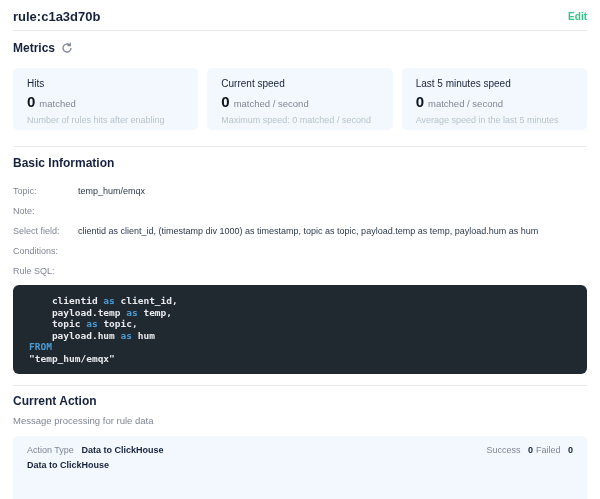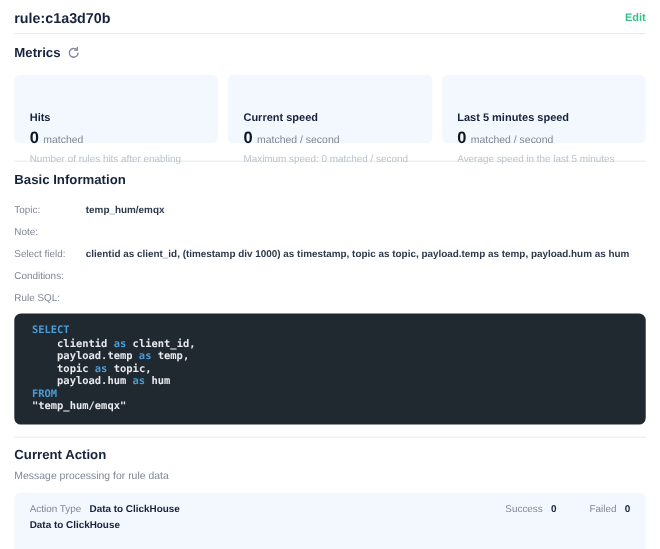--- a/index.html
+++ b/index.html
@@ -12,34 +12,34 @@
     padding:9px 0 6px 0; border-bottom:1px solid #e8eaec;gap:28px; }
   .hdr-title { font-size:13px; font-weight:bold; color:#17233d; }
   .edit-link { font-size:10px; font-weight:bold; color:#34c388; cursor:pointer;padding-left:17px; }
 
   
   .sec-head { display:flex; align-items:center; gap:6px; margin-top:10px; }
   .sec-title { font-size:12px; font-weight:bold; color:#17233d; }
   .refresh { width:12px; height:12px; cursor:pointer; display:inline-flex; }
   .cards { display:flex; gap:9px; margin-top:13px; }
   .card { flex:1; background:#f2f8fd; border-radius:5px; padding:10px 14px; height:62px; }
-  .card-title { font-size:10px; font-weight:bold; color:#17233d;margin-top:24px; }
+  .card-title { font-size:10px; font-weight:normal; color:#17233d; }
   .card-val-row { margin-top:4px; }
   .card-val { font-size:15px; font-weight:bold; color:#0c1420; }
   .card-unit { font-size:9.5px; color:#808695; margin-left:4px; }
   .card-sub { font-size:9px; color:#b9c3cd; margin-top:4px; white-space:nowrap; overflow:hidden; }
 
   .divider { border-bottom:1px solid #e8eaec; margin-top:16px; }
 
   
   .bi-head { font-size:12px; font-weight:bold; margin-top:9px; }
   .bi-rows { margin-top:13px; }
   .bi-row { display:flex; height:20px; line-height:16px; }
   .bi-label { flex:0 0 65px; font-size:9px; color:#808695; }
-  .bi-value { font-size:9px; color:#2d3a4b; white-space:nowrap;font-weight:bold; }
+  .bi-value { font-size:9px; color:#2d3a4b; white-space:nowrap; }
 
   
   .code { background:#202830; border-radius:6px; margin-top:2px;
     padding:10px 16px; font-family:"DejaVu Sans Mono", monospace;
     font-size:9.5px; line-height:11.5px; font-weight:bold; }
   .code-line { white-space:pre; }
   .tok-plain { color:#e8eaed; }
   .tok-kw { color:#4a9cd6; }
   .tok-fn { color:#3aa99c; }
   .tok-num { color:#83b65c; }
@@ -48,21 +48,21 @@
 
   
   .ra-head { font-size:12px; font-weight:bold; margin-top:8px; }
   .ra-sub { font-size:9.5px; color:#808695; margin-top:7px; }
   .ra-card { background:#f2f8fd; border-radius:5px; margin-top:10px;
     padding:9px 14px; height:80px; }
   .ra-row1 { display:flex; justify-content:space-between; align-items:center; }
   .ra-kv { font-size:9px; }
   .kv-label { color:#808695; }
   .kv-value { color:#17233d; font-weight:bold; margin-left:5px; }
-  .ra-stats { display:flex; gap:30px; }
+  .ra-stats { display:flex; gap:3px; }
   .ra-name { font-size:9px; font-weight:bold; color:#17233d; margin-top:5px; }
 </style>
 </head>
 <body>
 
 <div class="page">
 
   <div class="hdr">
     <div class="hdr-title">rule:c1a3d70b</div>
     <div class="edit-link">Edit</div>
@@ -116,21 +116,20 @@
       <span class="bi-label">Conditions:</span>
       <span class="bi-value"></span>
     </div>
     <div class="bi-row">
       <span class="bi-label">Rule SQL:</span>
       <span class="bi-value"></span>
     </div>
   </div>
 
   <div class="code" id="code-block">
-      <div class="code-line"><span class="tok-kw">SELECT</span></div>
       <div class="code-line"><span class="tok-plain">    clientid </span><span class="tok-kw">as</span><span class="tok-plain"> client_id,</span></div>
       <div class="code-line"><span class="tok-plain">    payload.temp </span><span class="tok-kw">as</span><span class="tok-plain"> temp,</span></div>
       <div class="code-line"><span class="tok-plain">    topic </span><span class="tok-kw">as</span><span class="tok-plain"> topic,</span></div>
       <div class="code-line"><span class="tok-plain">    payload.hum </span><span class="tok-kw">as</span><span class="tok-plain"> hum</span></div>
       <div class="code-line"><span class="tok-kw">FROM</span></div>
       <div class="code-line"><span class="tok-plain">"temp_hum/emqx"</span></div>
     </div>
 
   <div class="divider2"></div>
 

